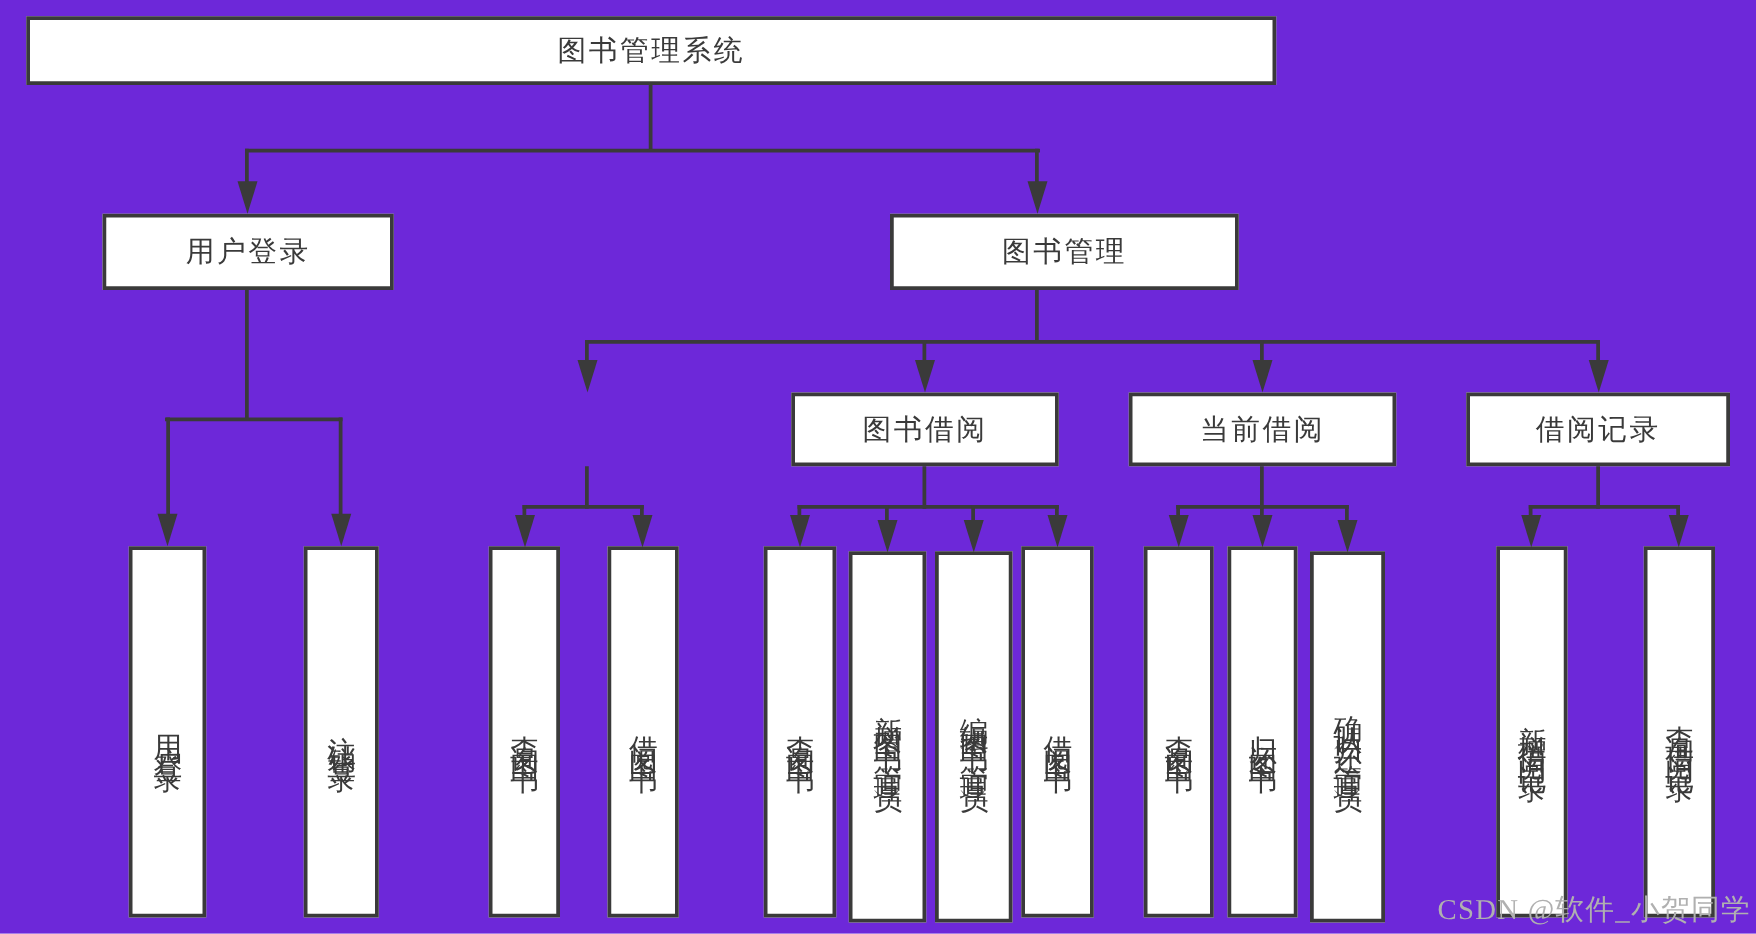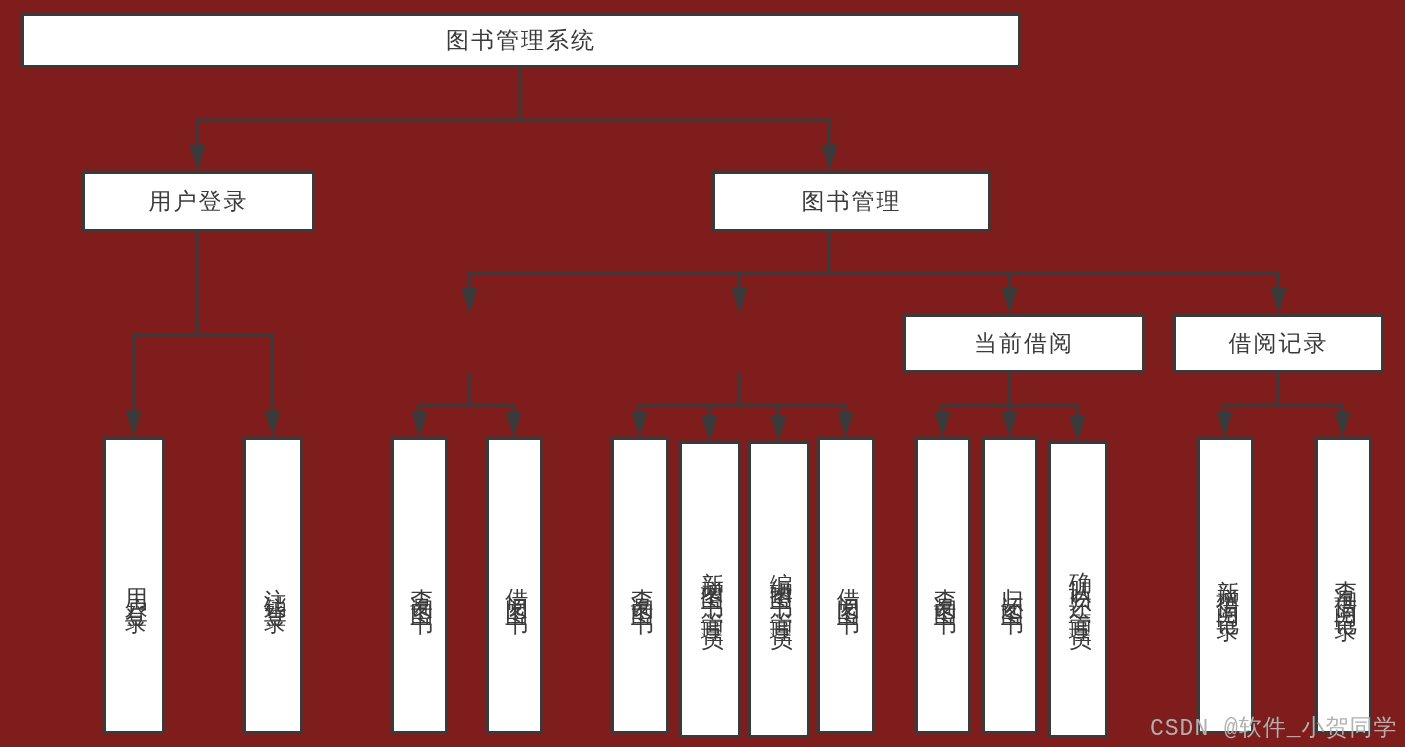--- a/index.html
+++ b/index.html
@@ -1,20 +1,20 @@
 <!DOCTYPE html>
 <html><head>
 <meta charset="utf-8">
 <style>
   html,body{margin:0;padding:0;background:#fff;}
   #canvas{
     position:relative;
     width:1405px;height:747px;
-    background:#7f1d1d;
-    font-family:Liberation Mono, monospace;
+    background:#6d28d9;
+    font-family:Liberation Serif, serif;
     overflow:hidden;
   }
   .node{
     position:absolute;
     box-sizing:border-box;
     border:3px solid #3a3a3a;
     background:#fff;
     color:#3a3a3a;
     display:flex;
     align-items:center;
@@ -50,21 +50,22 @@
 </head>
 <body>
 
 <div id="canvas">
 
   <div class="node" style="left:21px;top:13px;width:1000px;height:55px">图书管理系统</div>
 
   <div class="node" style="left:82px;top:171px;width:233px;height:61px">用户登录</div>
   <div class="node" style="left:712px;top:171px;width:279px;height:61px">图书管理</div>
 
-  <div class="node" style="left:903px;top:314px;width:242px;height:59px">当前借阅</div>
+  <div class="node" style="left:633px;top:314px;width:214px;height:59px">图书借阅</div>
+  <div class="node" style="left:903px;top:314px;width:214px;height:59px">当前借阅</div>
   <div class="node" style="left:1173px;top:314px;width:211px;height:59px">借阅记录</div>
 
   <div class="node leaf" style="left:103px;top:437px;width:62px;height:297px">用户登录</div>
   <div class="node leaf" style="left:243px;top:437px;width:60px;height:297px">注销登录</div>
 
   <div class="node leaf" style="left:391px;top:437px;width:57px;height:297px">查询图书</div>
   <div class="node leaf" style="left:486px;top:437px;width:57px;height:297px">借阅图书</div>
 
   <div class="node leaf" style="left:611px;top:437px;width:58px;height:297px">查询图书</div>
   <div class="node leaf" style="left:679px;top:441px;width:62px;height:297px">新增图书（管理员）</div>

